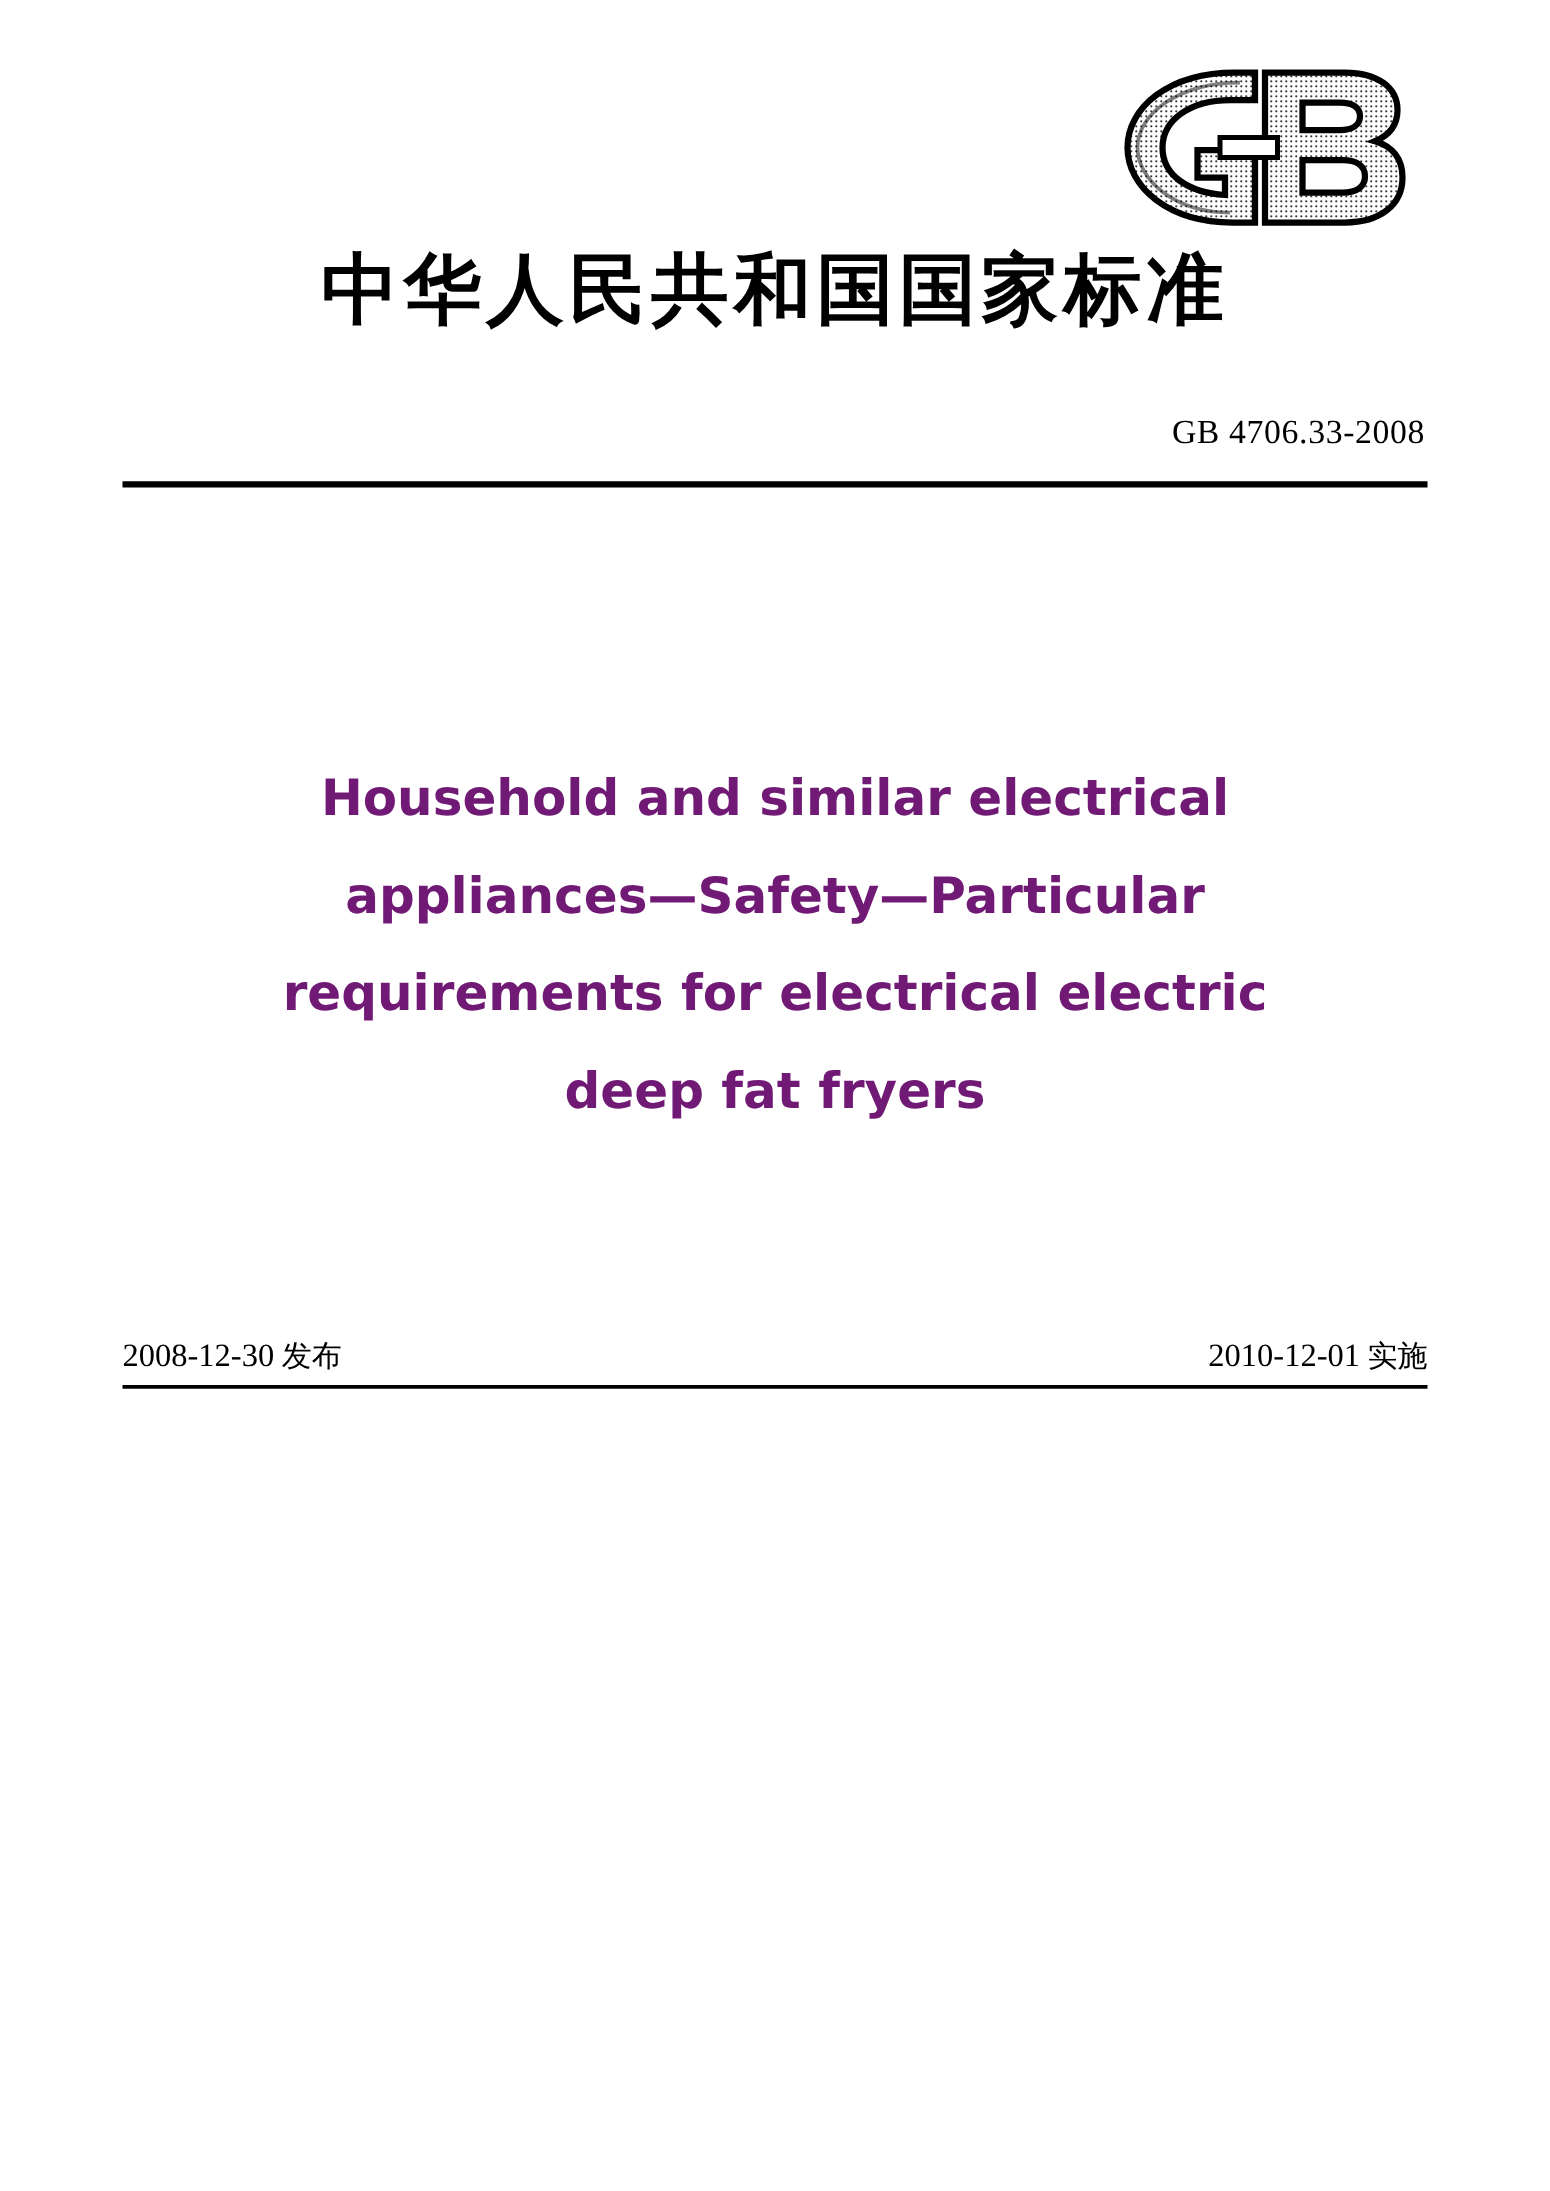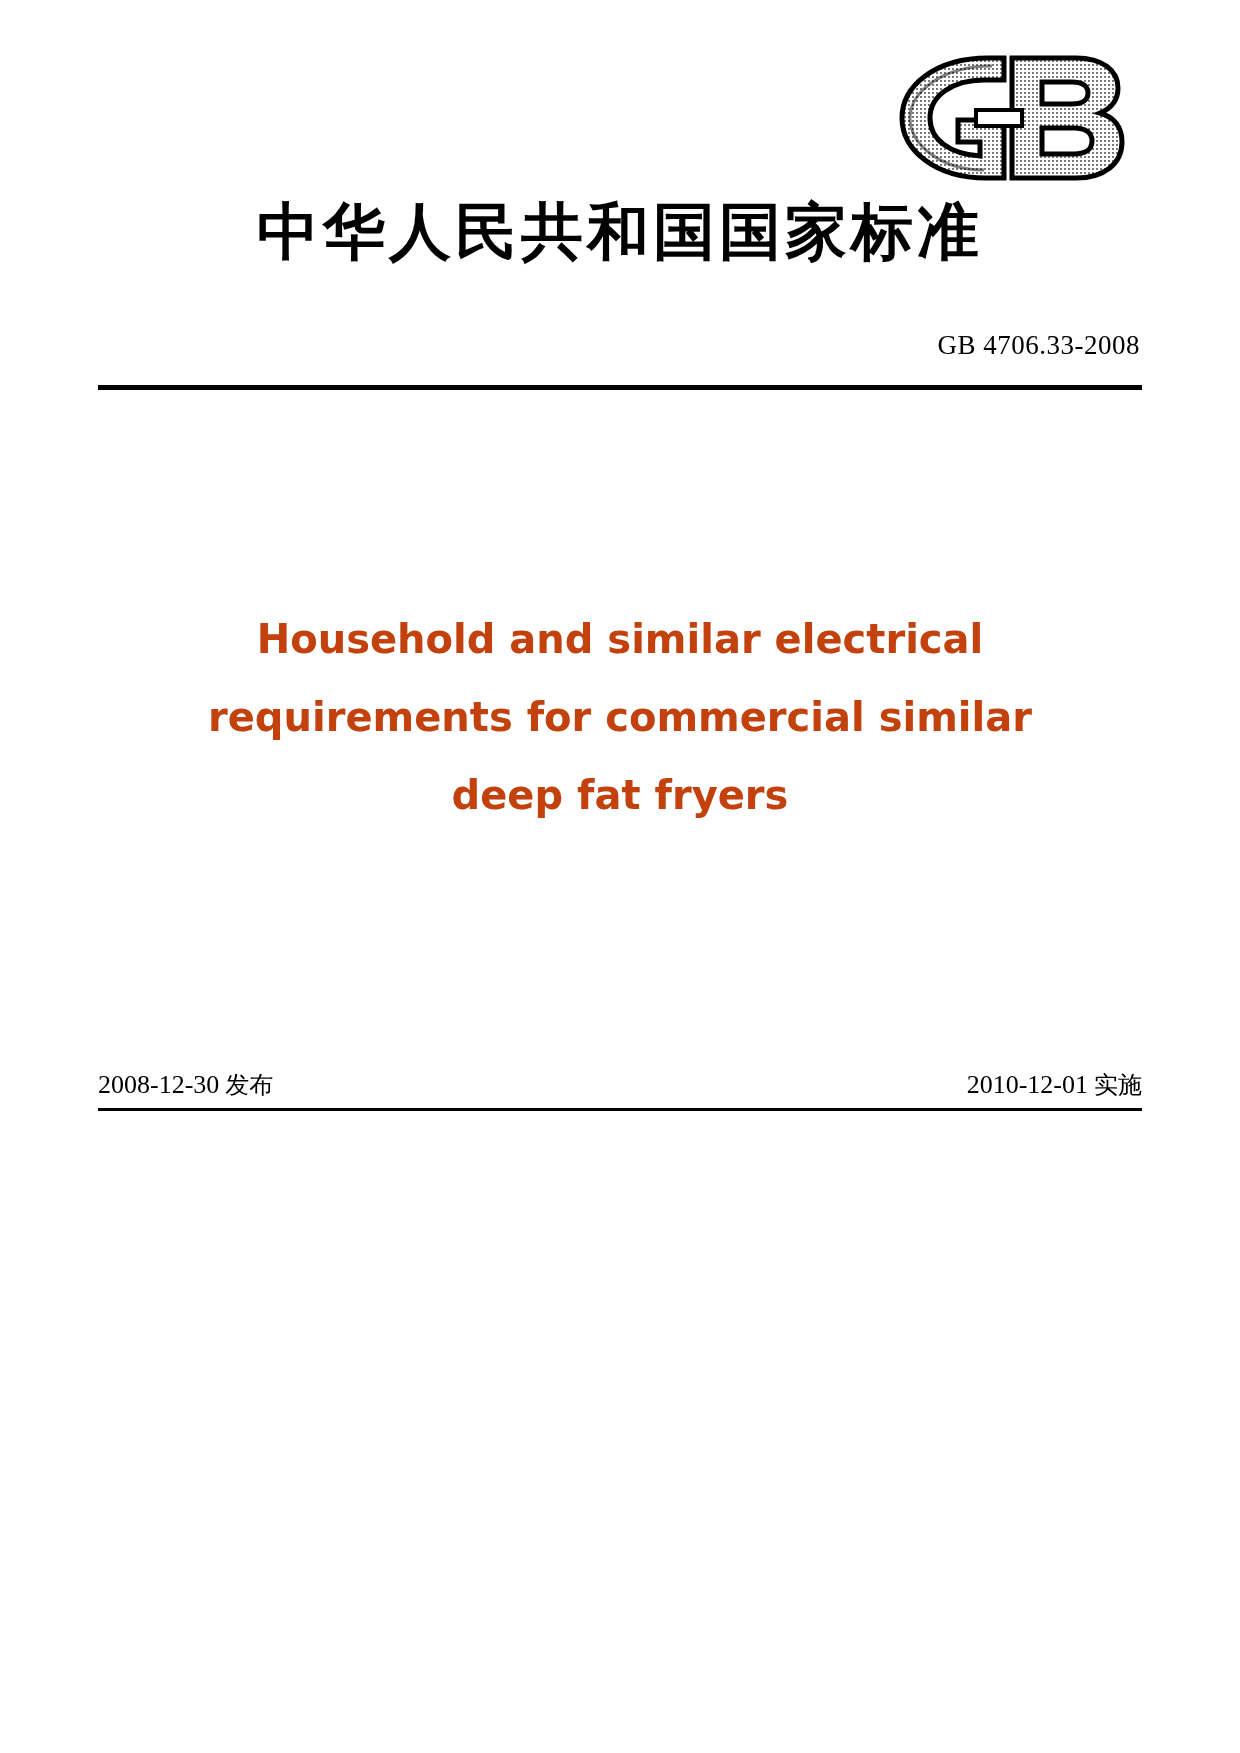--- a/index.html
+++ b/index.html
@@ -85,21 +85,21 @@
   .en-title {
     position: absolute;
     top: 600px;
     left: 140px;
     width: 960px;
     text-align: center;
     font-family: "DejaVu Sans", "Liberation Sans", sans-serif;
     font-weight: bold;
     font-size: 40px;
     line-height: 1.95;
-    color: #c2410c;
+    color: #701a75;
   }
 
   
   .footer {
     position: absolute;
     bottom: 272px;
     left: 98px;
     width: 1044px;
     display: flex;
     justify-content: space-between;
@@ -146,21 +146,22 @@
   </div>
 
   <div class="cn-title">中华人民共和国国家标准</div>
 
   <div class="std-number">GB 4706.33-2008</div>
 
   <div class="rule-top"></div>
 
   <div class="en-title">
     <div>Household and similar electrical</div>
-    <div>requirements for commercial similar</div>
+    <div>appliances—Safety—Particular</div>
+    <div>requirements for electrical electric</div>
     <div>deep fat fryers</div>
   </div>
 
   <div class="footer">
     <div class="footer-item">
       <span>2008-12-30</span><span class="date-cn">发布</span>
     </div>
     <div class="footer-item">
       <span>2010-12-01</span><span class="date-cn">实施</span>
     </div>

